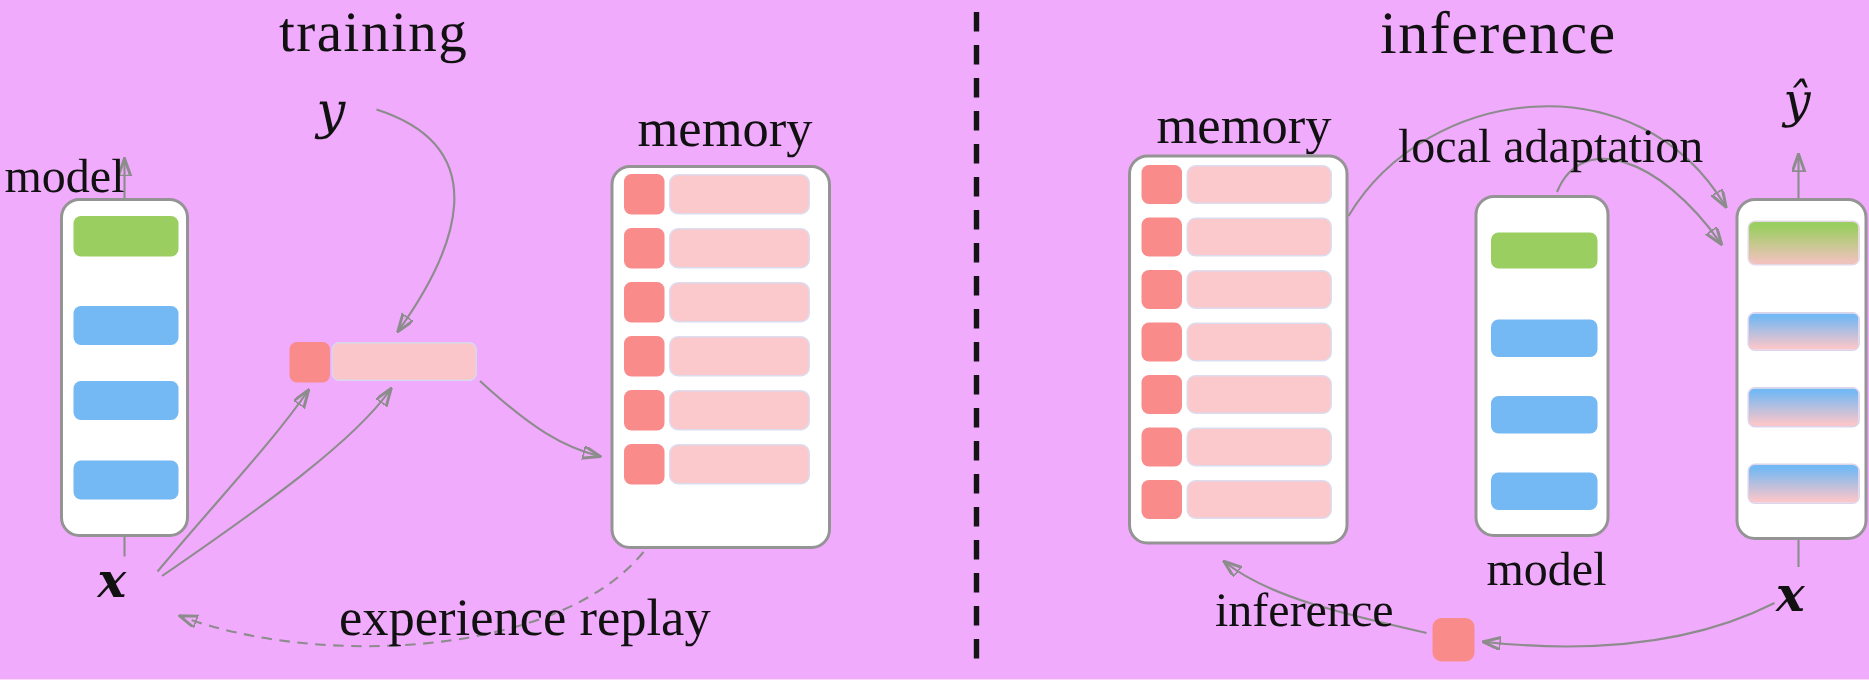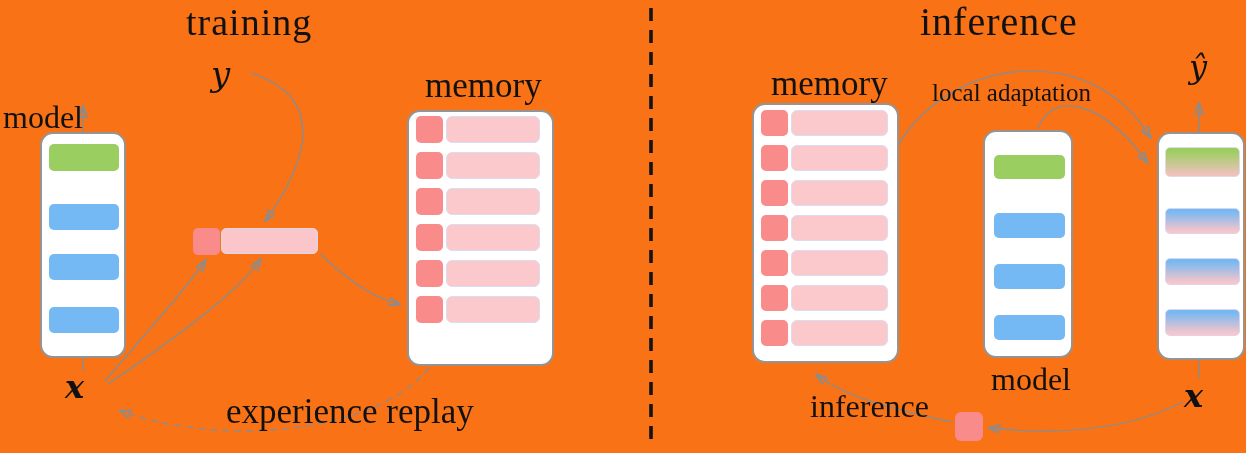--- a/index.html
+++ b/index.html
@@ -1,19 +1,19 @@
 <!DOCTYPE html>
 <html style="--layer-green: #9bce60; --layer-blue: #74b8f4; --key-red: #f98b8b; --value-pink: #fac6c9; --memory-pink: #fbc9cc; --box-border: #949494; --arrow-gray: #8c8c8c; --divider-black: #141414;"><head>
 <meta charset="utf-8">
 <style>
   html,body{margin:0;padding:0;background:#ffffff;}
   .canvas{
     position:relative;
     width:1246px;height:453px;
-    background:#f97316;
+    background:#f0abfc;
     font-family:"Liberation Serif", serif;
     color:#111;
     overflow:hidden;
   }
   .arrows{position:absolute;left:0;top:0;width:1246px;height:453px;}
   .arrows path, .arrows line{
     fill:none;
     stroke:var(--arrow-gray,#8c8c8c);
     stroke-width:1.4;
   }
@@ -218,21 +218,21 @@
       <div class="mem-row">
       <div class="mem-key"></div>
       <div class="mem-val"></div>
     </div>
       <div class="mem-row">
       <div class="mem-key"></div>
       <div class="mem-val"></div>
     </div>
     </div>
 
-  <div class="abs lab" style="left:932px;top:79px;font-size:25px;">local adaptation</div>
+  <div class="abs lab" style="left:932px;top:79px;font-size:32px;">local adaptation</div>
 
   <div class="round-box" style="left:983px;top:130px;width:90px;height:228px;">
     <div class="layer green" style="left:9px;top:23px;width:71px;height:24px;"></div>
     <div class="layer blue" style="left:9px;top:81px;width:71px;height:25px;"></div>
     <div class="layer blue" style="left:9px;top:132px;width:71px;height:25px;"></div>
     <div class="layer blue" style="left:9px;top:183px;width:71px;height:25px;"></div>
   </div>
   <div class="abs lab-sm" style="left:991px;top:361px;">model</div>
 
   <div class="abs math" style="left:1189px;top:48px;">ŷ</div>

